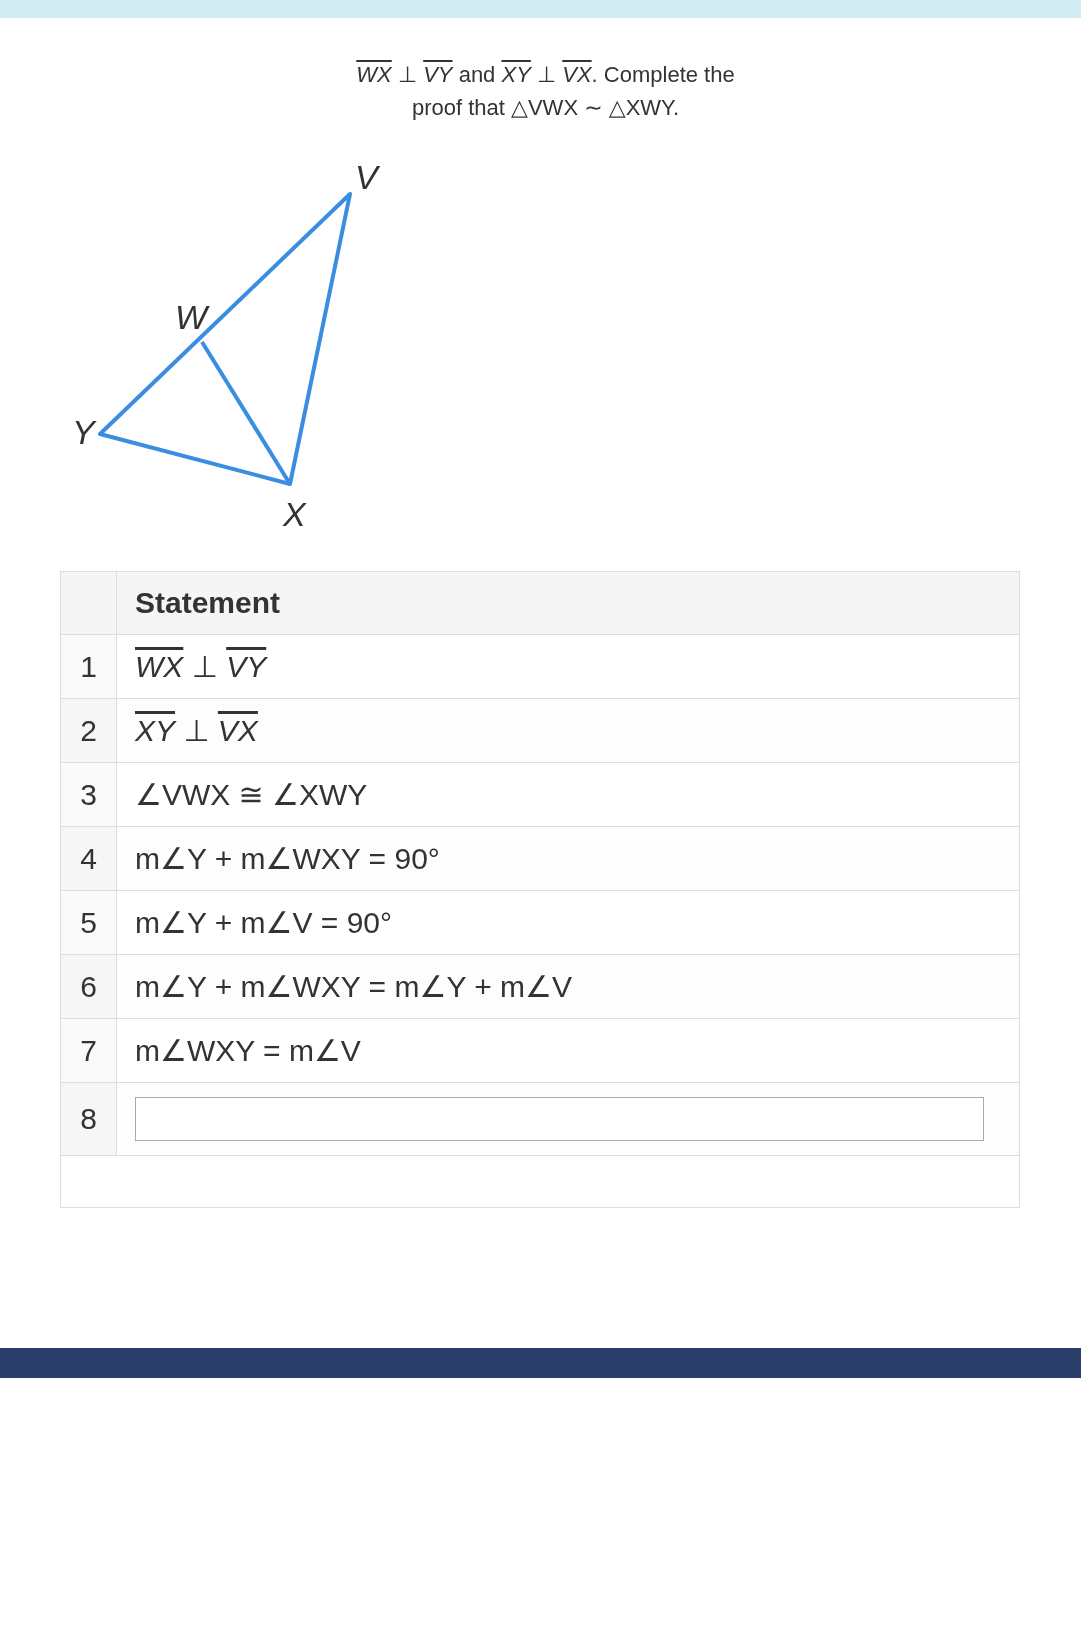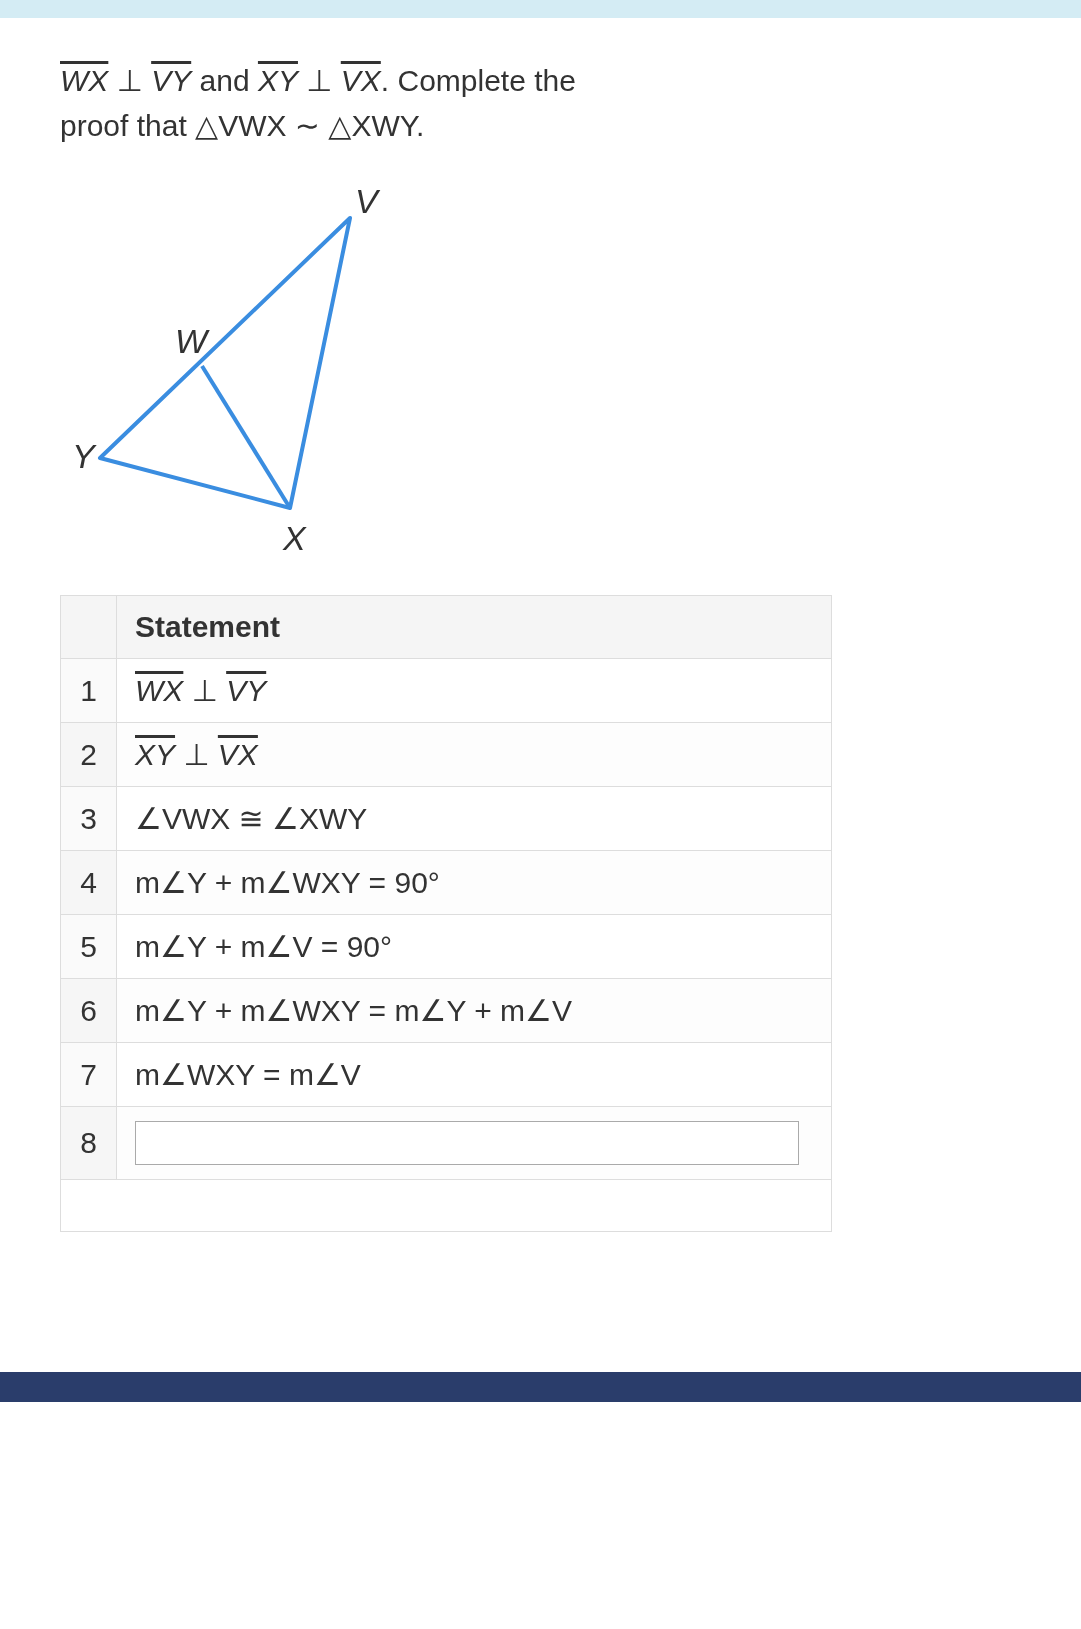--- a/index.html
+++ b/index.html
@@ -11,36 +11,37 @@
     color: #333;
   }
   .top-bar {
     height: 18px;
     background: #d4ecf4;
   }
   .content {
     padding: 40px 50px 20px 60px;
   }
   .problem-text {
-    font-size: 30px;
+    font-size: 22px;
     line-height: 1.5;
     margin-bottom: 30px;
+    text-align: center;
   }
   .overline {
     text-decoration: overline;
     font-style: italic;
   }
   .mi { }
   .perp { font-family: 'Times New Roman', serif; }
   .diagram {
     margin: 20px 0 30px 0;
   }
   .proof-table {
     border-collapse: collapse;
-    width: 772px;
+    width: 960px;
     font-size: 30px;
     margin-top: 18px;
   }
   .proof-table th {
     text-align: left;
     font-weight: bold;
     padding: 14px 18px;
     background: #f5f5f5;
     border: 1px solid #ddd;
     font-size: 30px;

